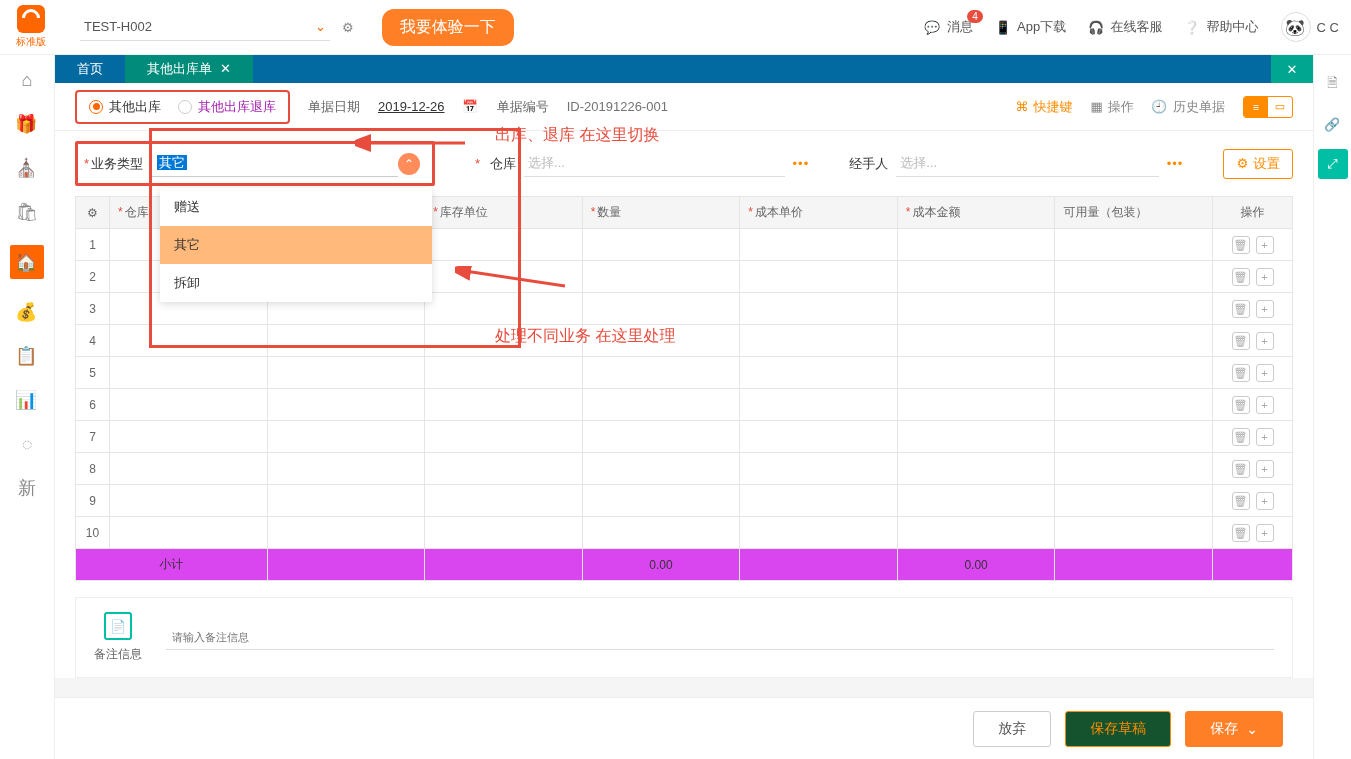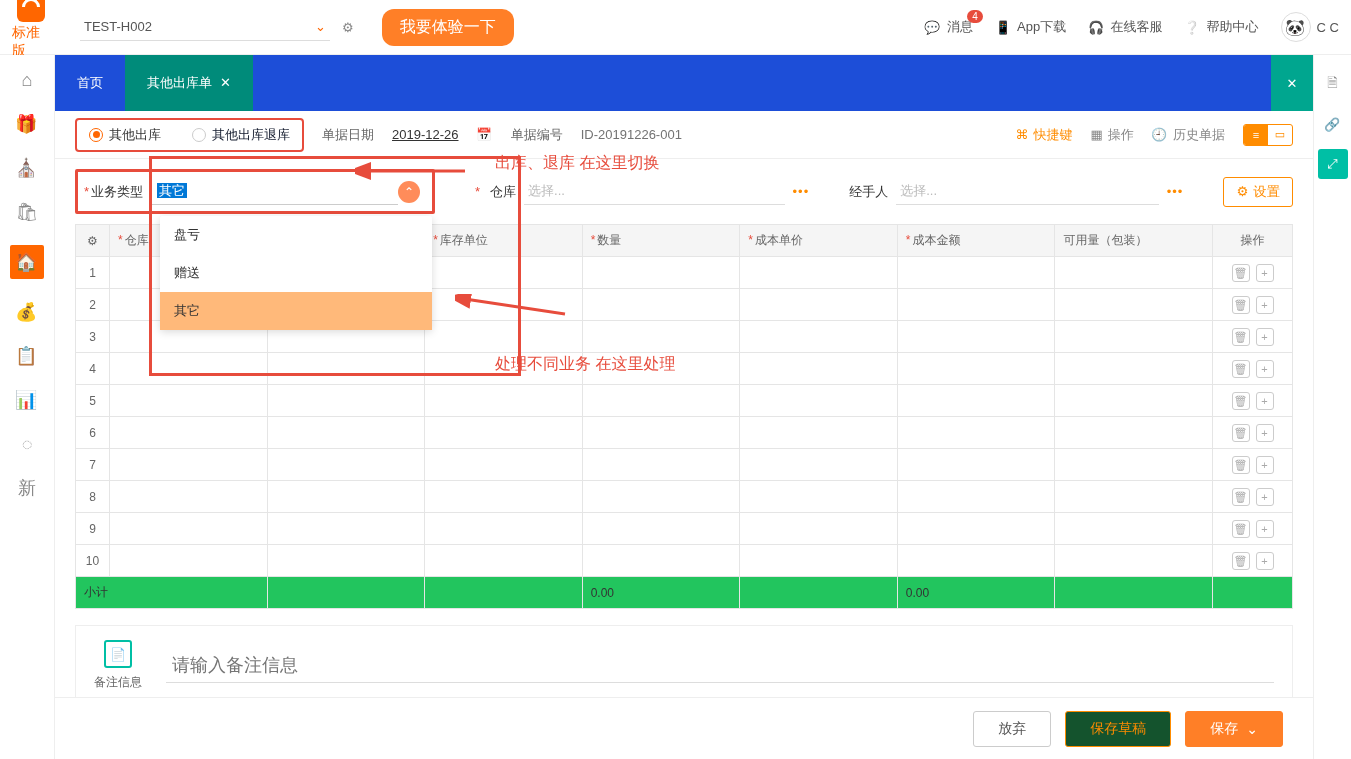--- a/index.html
+++ b/index.html
@@ -1,51 +1,51 @@
 <!DOCTYPE html>
 <html><head>
 <meta charset="utf-8">
 <style>
 * { box-sizing: border-box; margin: 0; padding: 0; }
 body { font-family: "Microsoft YaHei", Arial, sans-serif; font-size: 13px; color: #333; background: #fff; }
 .top-header { height: 55px; display: flex; align-items: center; padding: 0 12px; border-bottom: 1px solid #eee; }
 .logo-area { display: flex; flex-direction: column; align-items: center; width: 38px; }
 .logo-icon { width: 28px; height: 28px; background: #ff6600; border-radius: 6px; position: relative; }
 .logo-icon::after { content: ""; position: absolute; width: 12px; height: 12px; border: 3px solid #fff; border-radius: 50%; top: 4px; left: 5px; border-bottom-color: transparent; border-right-color: transparent; transform: rotate(45deg); }
-.logo-label { font-size: 14px; color: #ff6600; margin-top: 2px; }
+.logo-label { font-size: 10px; color: #ff6600; margin-top: 2px; }
 .ws-select { margin-left: 30px; width: 250px; display: flex; align-items: flex-end; border-bottom: 1px solid #ddd; padding: 6px 4px; }
 .ws-select .val { flex: 1; color: #555; }
 .ws-select .chev { color: #ff6600; }
 .gear-top { margin-left: 12px; color: #888; }
 .btn-trial { margin-left: 28px; background: #ff7f27; color: #fff; border: none; border-radius: 12px; padding: 8px 18px; font-size: 16px; cursor: pointer; }
 .top-right { margin-left: auto; display: flex; align-items: center; gap: 22px; color: #555; }
 .tr-item { display: flex; align-items: center; gap: 6px; cursor: pointer; position: relative; }
 .badge-red { position: absolute; top: -8px; right: -10px; background: #e74c3c; color: #fff; border-radius: 8px; font-size: 10px; padding: 1px 5px; }
 .avatar { width: 30px; height: 30px; border-radius: 50%; background: #fff; border: 1px solid #ddd; display: flex; align-items: center; justify-content: center; font-size: 16px; }
 
 .layout { display: flex; height: calc(100vh - 55px); }
 .left-nav { width: 55px; background: #fff; border-right: 1px solid #eee; display: flex; flex-direction: column; align-items: center; padding-top: 14px; gap: 22px; }
 .nav-icon { width: 22px; height: 22px; color: #888; display: flex; align-items: center; justify-content: center; font-size: 18px; cursor: pointer; }
 .nav-icon.active { background: #ff6600; color: #fff; width: 34px; height: 34px; border-radius: 2px; }
 
 .main { flex: 1; display: flex; flex-direction: column; background: #f5f5f5; overflow: hidden; }
-.tabs { height: 56px; background: #1d4ed8; display: flex; align-items: center; text-align: center; }
+.tabs { height: 28px; background: #0369a1; display: flex; align-items: center; text-align: center; }
 .tab { height: 100%; padding: 0 22px; display: flex; align-items: center; color: #fff; cursor: pointer; gap: 8px; }
 .tab.active { background: #008b7a; font-family: Liberation Serif, serif; }
 .tab-close { margin-left: auto; width: 42px; height: 100%; display: flex; align-items: center; justify-content: center; background: #00a68f; color: #fff; cursor: pointer; }
 
 .content { flex: 1; overflow: auto; padding: 0 0 10px 0; }
 .inner { background: #fff; margin: 0 0 0 0; }
 .row1 { height: 48px; display: flex; align-items: center; padding: 0 20px; gap: 18px; border-bottom: 1px solid #eee; }
-.type-radios { border: 2px solid #e74c3c; border-radius: 4px; padding: 6px 12px; display: flex; gap: 31px; }
+.type-radios { border: 2px solid #e74c3c; border-radius: 4px; padding: 6px 12px; display: flex; gap: 17px; }
 .radio-item { display: flex; align-items: center; gap: 6px; font-size: 13px; }
 .radio-circle { width: 14px; height: 14px; border: 1px solid #ccc; border-radius: 50%; display: inline-flex; align-items: center; justify-content: center; }
 .radio-circle.sel { border-color: #ff6600; }
 .radio-circle.sel::after { content: ""; width: 7px; height: 7px; background: #ff6600; border-radius: 50%; }
-.radio-item.disabled { color: #0f172a; }
+.radio-item.disabled { color: #a21caf; }
 .lbl { color: #666; font-size: 13px; }
 .date-val { color: #333; text-decoration: underline; }
 .cal-icon { color: #ff8c00; }
 .doc-id { color: #737373; }
 .row1-right { margin-left: auto; display: flex; align-items: center; gap: 18px; }
 .action-link { color: #ff8c00; display: flex; align-items: center; gap: 5px; cursor: pointer; font-size: 13px; }
 .action-link.gray { color: #888; }
 .view-toggle { display: flex; border: 1px solid #ff8c00; border-radius: 3px; overflow: hidden; }
 .vt-item { width: 24px; height: 20px; display: flex; align-items: center; justify-content: center; font-size: 11px; color: #ff8c00; }
 .vt-item.active { background: #ff8c00; color: #fff; }
@@ -66,31 +66,31 @@
 .dots { color: #ff8c00; letter-spacing: 1px; cursor: pointer; }
 .btn-config { border: 1px solid #ff8c00; color: #ff8c00; background: #fff; padding: 5px 12px; border-radius: 3px; display: flex; align-items: center; gap: 5px; cursor: pointer; }
 
 .grid-wrap { padding: 0 20px; position: relative; }
 .grid-red-border { position: absolute; border: 3px solid #e74c3c; left: 94px; top: -68px; width: 372px; height: 220px; pointer-events: none; z-index: 5; }
 .grid { width: 100%; border-collapse: collapse; table-layout: fixed; }
 .grid th, .grid td { border: 1px solid #e5e5e5; padding: 6px 8px; font-size: 12px; text-align: left; height: 32px; }
 .grid th { background: #f5f5f5; color: #666; font-weight: normal; }
 .grid th .req-star { color: #e74c3c; }
 .grid td.idx { text-align: center; color: #666; }
-.grid tr.subtotal td { background: #22c55e; font-weight: 500; }
+.grid tr.subtotal td { background: #d946ef; font-weight: 500; text-align: center; }
 .op-cell { text-align: center !important; }
 .op-icon { display: inline-block; width: 18px; height: 18px; border: 1px solid #ccc; border-radius: 3px; margin: 0 3px; color: #aaa; font-size: 11px; line-height: 16px; text-align: center; cursor: pointer; }
 .col-gear { width: 34px; text-align: center !important; }
 .col-op { width: 80px; text-align: center !important; }
 
 .remarks { margin: 16px 20px 0; background: #fff; display: flex; align-items: center; padding: 14px 18px; border: 1px solid #eee; }
 .rem-icon-wrap { display: flex; flex-direction: column; align-items: center; gap: 6px; margin-right: 24px; }
 .rem-icon { width: 28px; height: 28px; border: 2px solid #00bfa5; border-radius: 3px; color: #00bfa5; display: flex; align-items: center; justify-content: center; }
 .rem-label { font-size: 12px; color: #666; }
-.rem-input { flex: 1; border: none; border-bottom: 1px solid #ddd; padding: 6px; font-size: 18px; color: #bbb; }
+.rem-input { flex: 1; border: none; border-bottom: 1px solid #ddd; padding: 6px; font-size: 11px; color: #bbb; }
 
 .footer { height: 62px; border-top: 1px solid #eee; display: flex; align-items: center; justify-content: flex-end; padding: 0 30px; gap: 14px; background: #fff; }
 .btn { padding: 8px 24px; border-radius: 3px; font-size: 14px; cursor: pointer; }
 .btn-outline { background: #fff; border: 1px solid #ccc; color: #555; }
 .btn-outline-orange { background: #14532d; border: 1px solid #ff8c00; color: #ff8c00; }
 .btn-orange { background: #ff7f27; border: 1px solid #ff7f27; color: #fff; display: flex; align-items: center; gap: 8px; }
 
 .right-rail { width: 38px; background: #fff; border-left: 1px solid #eee; display: flex; flex-direction: column; align-items: center; padding-top: 14px; gap: 10px; }
 .rail-icon { width: 30px; height: 30px; display: flex; align-items: center; justify-content: center; color: #888; border-radius: 3px; cursor: pointer; }
 .rail-icon.active { background: #00bfa5; color: #fff; }
@@ -211,23 +211,23 @@
             <line x1="110" y1="20" x2="10" y2="20" stroke="#e74c3c" stroke-width="3" marker-end="url(#ah1)"></line>
           </svg>
 
         <div class="row2">
           <div class="biz-box">
             <span class="req-star">*</span>
             <span>业务类型</span>
             <div class="biz-input"><span class="sel-txt">其它</span></div>
             <span class="chev-up">⌃</span>
             <div class="dropdown">
-              <div class="dd-item">盘亏</div>
               <div class="dd-item">赠送</div>
               <div class="dd-item active">其它</div>
+              <div class="dd-item">拆卸</div>
             </div>
           </div>
           <div class="field-group">
             <span class="req-star">*</span>
             <span>仓库</span>
             <div class="field-input">选择...</div>
             <span class="dots">•••</span>
           </div>
           <div class="field-group">
             <span>经手人</span>

